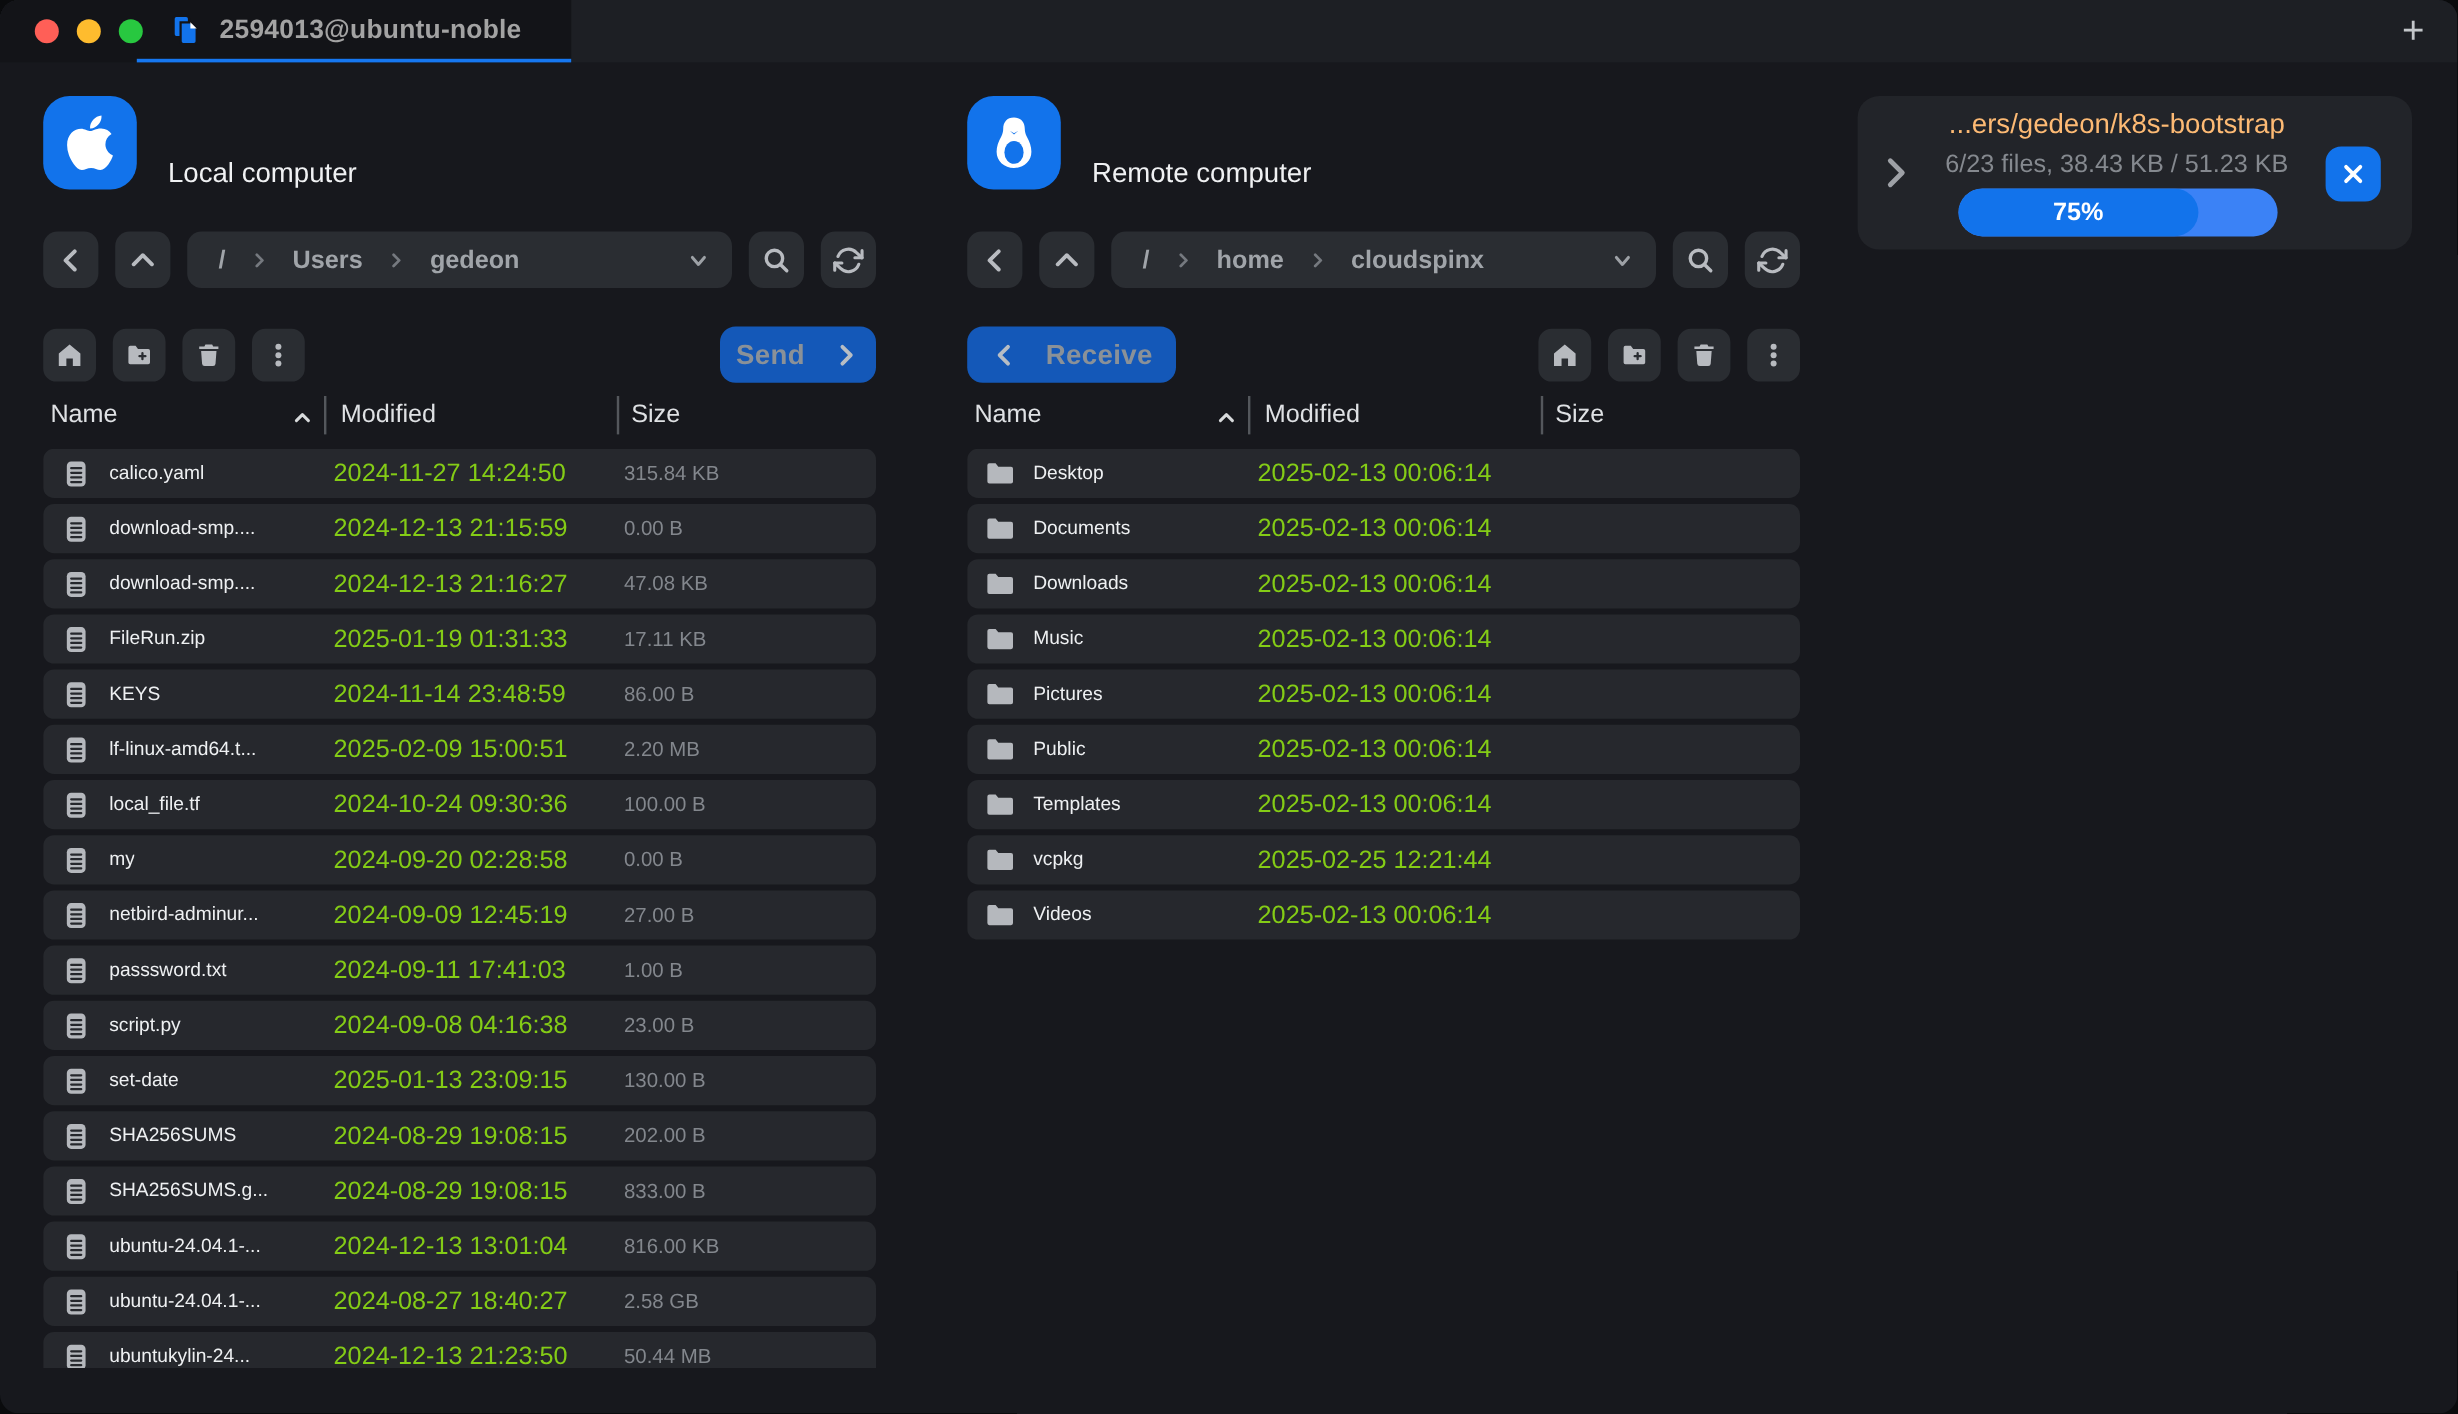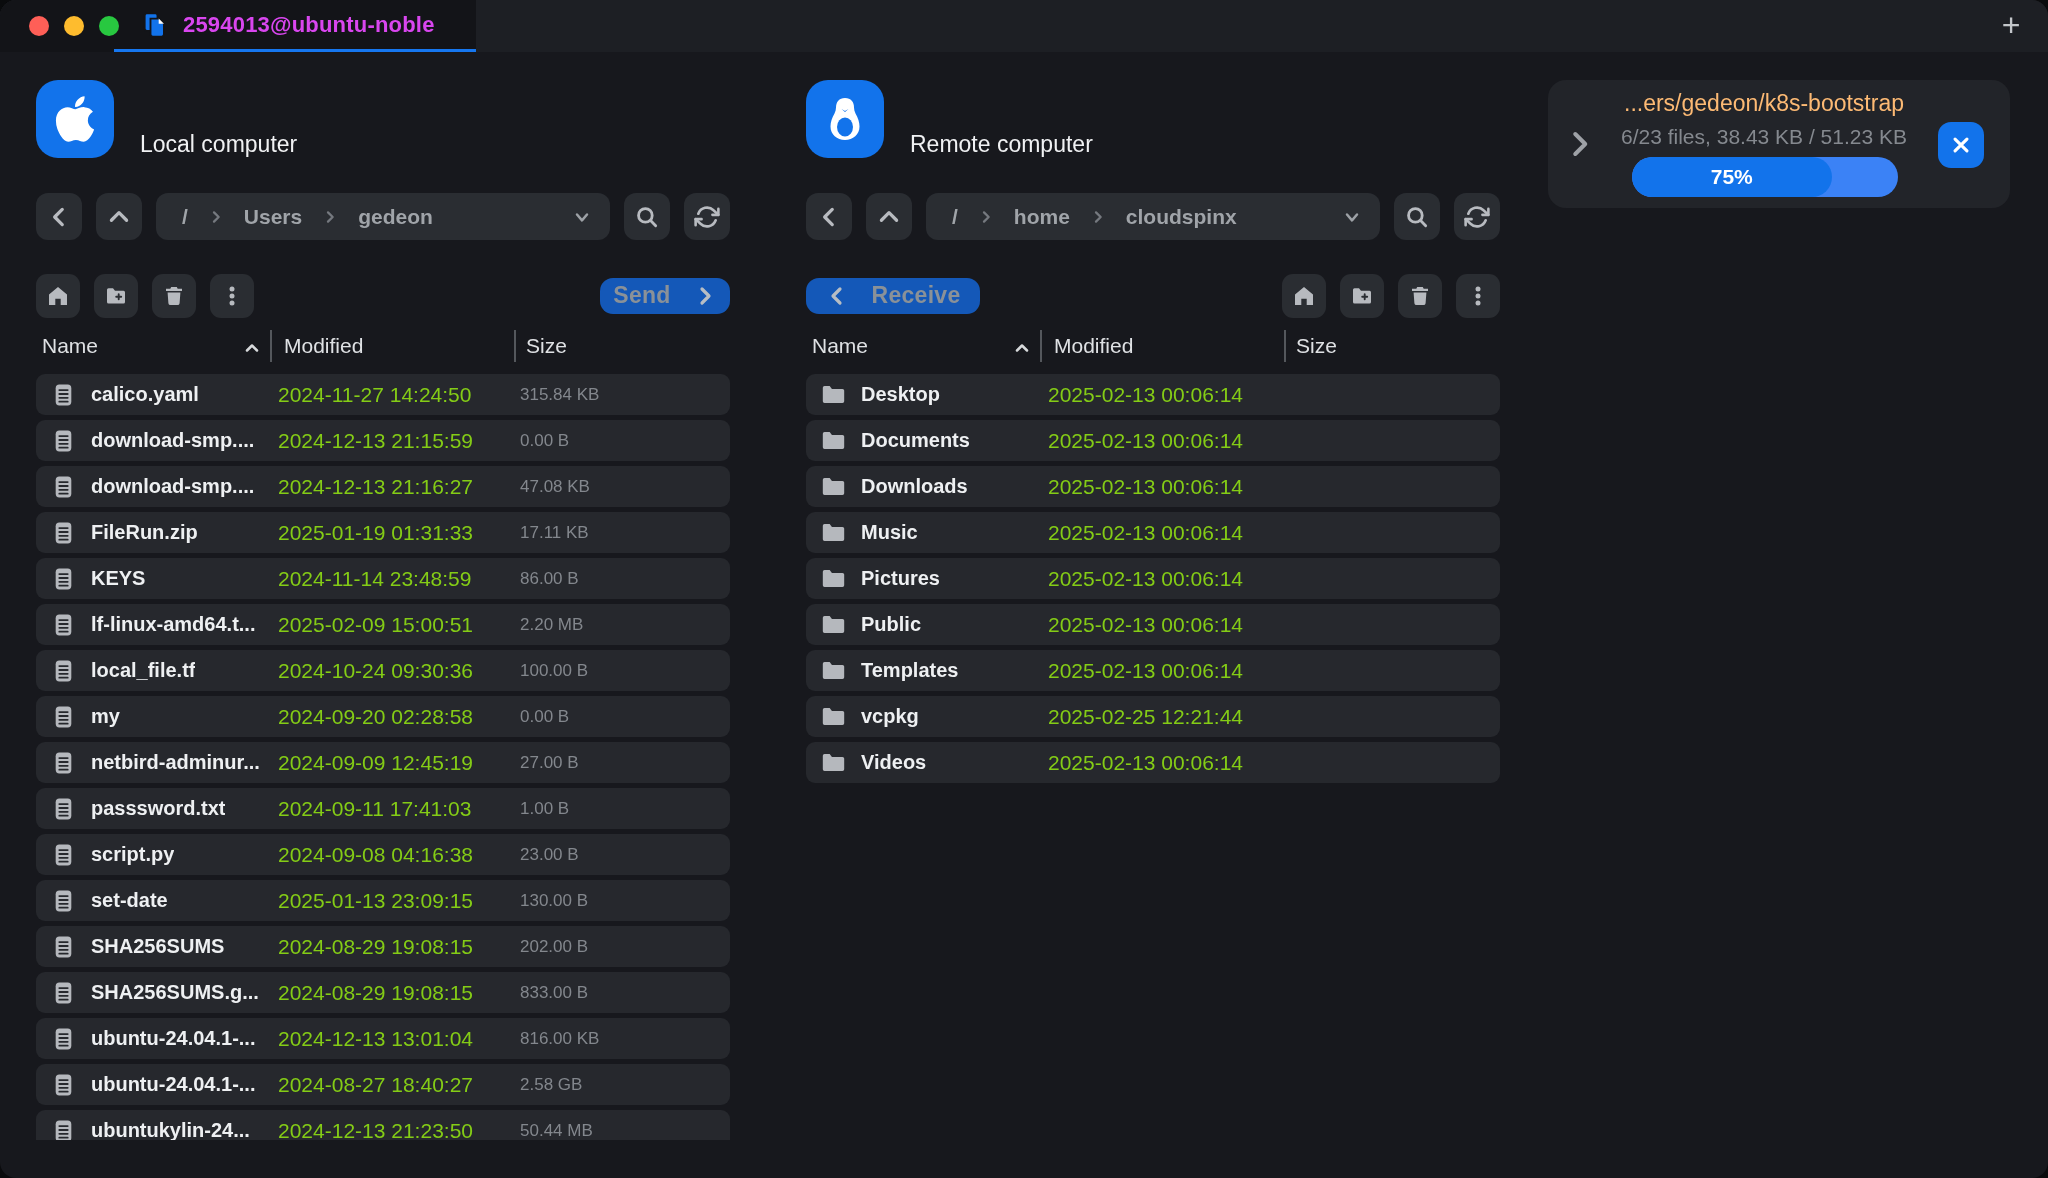--- a/index.html
+++ b/index.html
@@ -10,21 +10,21 @@
   
   .tabbar{position:absolute;left:0;top:0;width:100%;height:52px;background:#1d1f24;}
   .tab-zone{position:absolute;left:0;top:0;width:476px;height:52px;background:#131418;}
   .traffic{position:absolute;top:16px;display:flex;gap:15px;left:29px;}
   .light{width:20px;height:20px;border-radius:50%;}
   .light.red{background:#ff5f57;}
   .light.yellow{background:#febc2e;}
   .light.green{background:#28c840;}
   .tab{position:absolute;left:114px;top:0;width:362px;height:52px;box-sizing:border-box;
        border-bottom:3px solid #1677f0;display:flex;align-items:center;gap:15px;padding-left:26px;}
-  .tab-title{color:#d946ef;font-size:22px;font-weight:600;letter-spacing:.2px;}
+  .tab-title{color:#a3a3a3;font-size:22px;font-weight:600;letter-spacing:.2px;}
   .new-tab{position:absolute;right:18px;top:7px;width:38px;height:38px;color:#c3c6ca;
        font-size:32px;line-height:36px;text-align:center;font-weight:300;}
 
   
   .panel{position:absolute;top:80px;width:694px;}
   .panel.local{left:36px;}
   .panel.remote{left:806px;}
   .panel-header{display:flex;align-items:flex-end;gap:26px;height:78px;}
   .os-tile{width:78px;height:78px;border-radius:22px;background:#1273eb;display:flex;
        align-items:center;justify-content:center;flex:0 0 auto;}
@@ -38,21 +38,21 @@
        align-items:center;padding:0 18px 0 26px;box-sizing:border-box;gap:20px;}
   .crumb-seg{color:#a0a4a9;font-size:21px;font-weight:600;white-space:nowrap;}
   .crumb-chev{display:flex;color:#75797f;}
   .crumb-spacer{flex:1;}
   .crumb-down{display:flex;color:#9da1a6;}
 
   .tool-row{display:flex;gap:14px;margin-top:32px;height:47px;align-items:center;}
   .tool-spacer{flex:1;}
   .tool-btn{width:44px;height:44px;border-radius:11px;background:#2a2d32;display:flex;
        align-items:center;justify-content:center;color:#b7babf;flex:0 0 auto;}
-  .big-btn{height:36px;border-radius:13px;background:#1458b8;display:flex;align-items:center;
+  .big-btn{height:47px;border-radius:13px;background:#1458b8;display:flex;align-items:center;
        justify-content:center;gap:22px;box-sizing:border-box;}
   .big-btn .lbl{color:#8a9198;font-size:23px;font-weight:700;letter-spacing:.3px;}
   .big-btn .chev{display:flex;color:#b7bdc4;}
   .send-btn{width:130px;}
   .receive-btn{width:174px;}
 
   .col-header{position:relative;margin-top:11px;height:34px;}
   .col-header .h{position:absolute;top:4px;color:#dfe1e4;font-size:21px;}
   .h-name{left:6px;}
   .h-caret{position:absolute;left:206px;top:8px;color:#d8dadc;display:flex;}
@@ -60,22 +60,22 @@
   .h-div1{left:234px;}
   .h-div2{left:478px;}
   .h-mod{left:248px;}
   .h-size{left:490px;}
 
   .file-list{margin-top:10px;overflow:hidden;position:relative;}
   .panel.local .file-list{height:766px;}
   .file-row{position:relative;height:41px;border-radius:9px;background:#26282d;margin-bottom:5px;}
   .row-icon{position:absolute;left:13px;top:5px;width:28px;height:31px;display:flex;
        align-items:center;justify-content:center;}
-  .f-name{position:absolute;left:55px;top:0;line-height:41px;color:#eef0f2;font-size:20px;
-       font-weight:700;max-width:184px;white-space:nowrap;overflow:hidden;}
+  .f-name{position:absolute;left:55px;top:0;line-height:41px;color:#eef0f2;font-size:16px;
+       font-weight:400;max-width:184px;white-space:nowrap;overflow:hidden;}
   .f-mod{position:absolute;left:242px;top:0;line-height:41px;color:#84cc16;font-size:21px;}
   .f-size{position:absolute;left:484px;top:0;line-height:41px;color:#83878d;font-size:17px;}
 
   
   .transfer{position:absolute;left:1548px;top:80px;width:462px;height:128px;border-radius:18px;
        background:#222429;}
   .t-expand{position:absolute;left:16px;top:50%;transform:translateY(-50%);color:#9ea1a6;display:flex;}
   .t-texts{position:absolute;left:34px;right:64px;top:10px;text-align:center;}
   .t-path{color:#fdba74;font-size:23px;}
   .t-status{margin-top:8px;color:#85898f;font-size:21px;}

